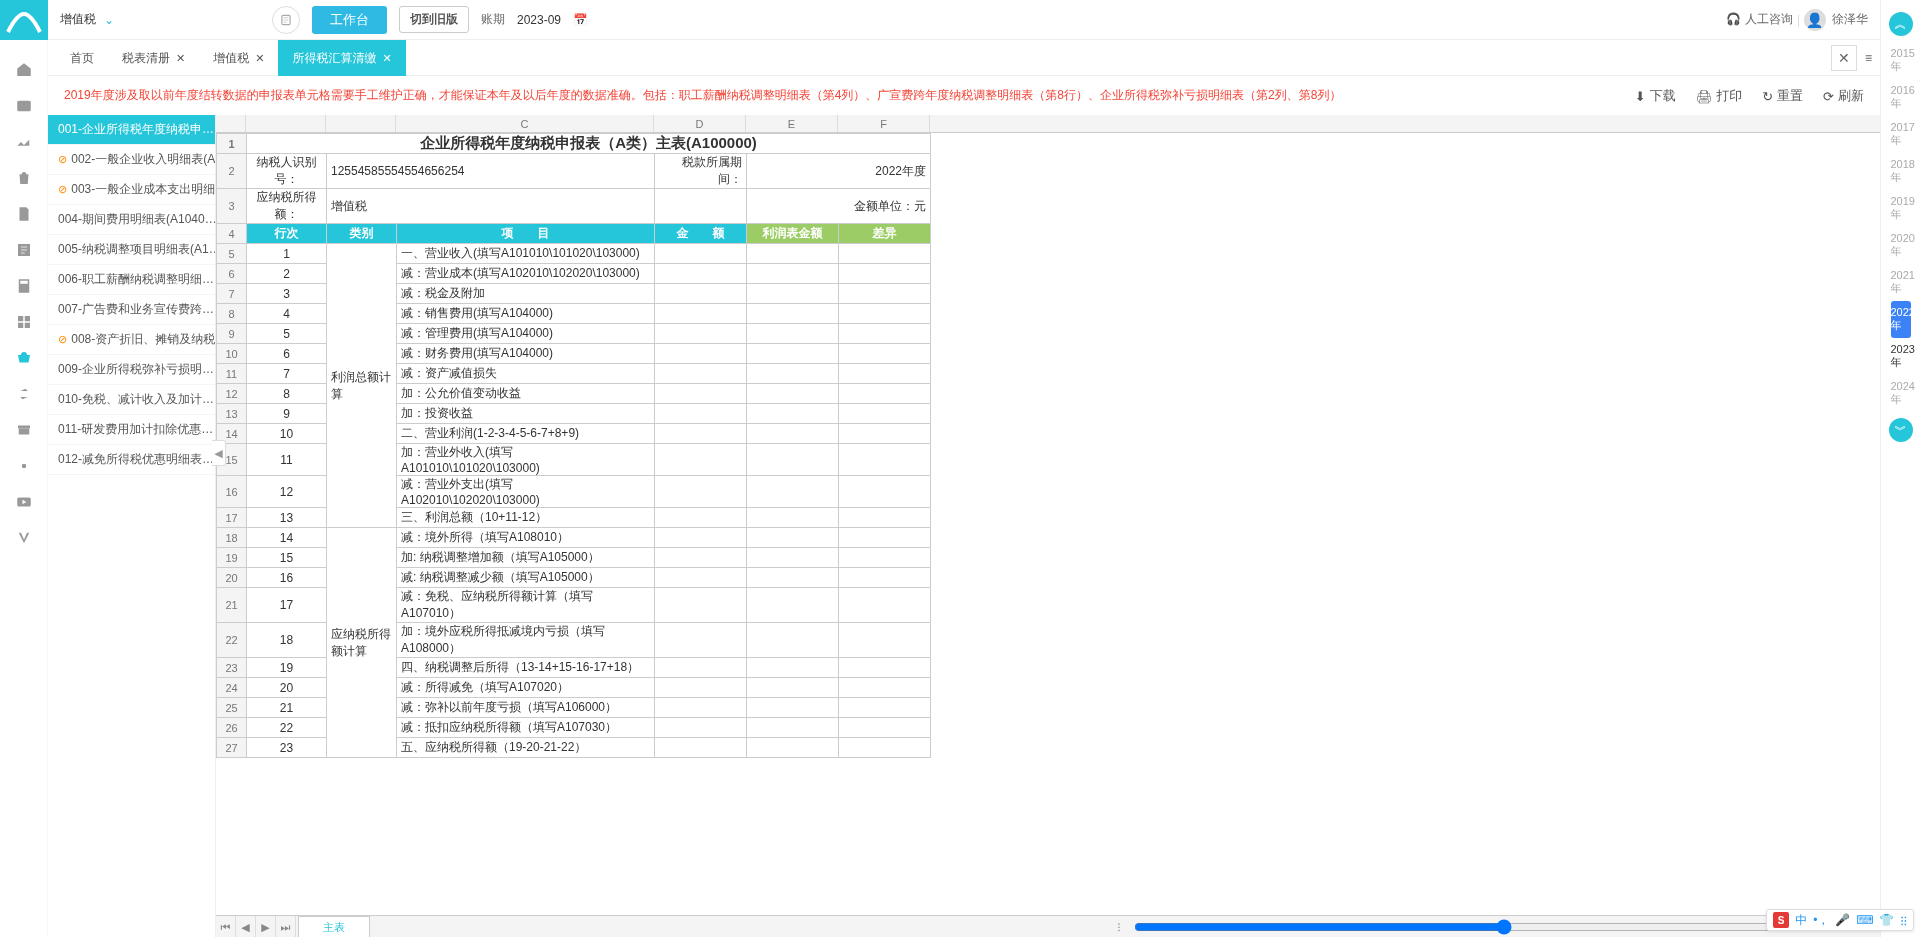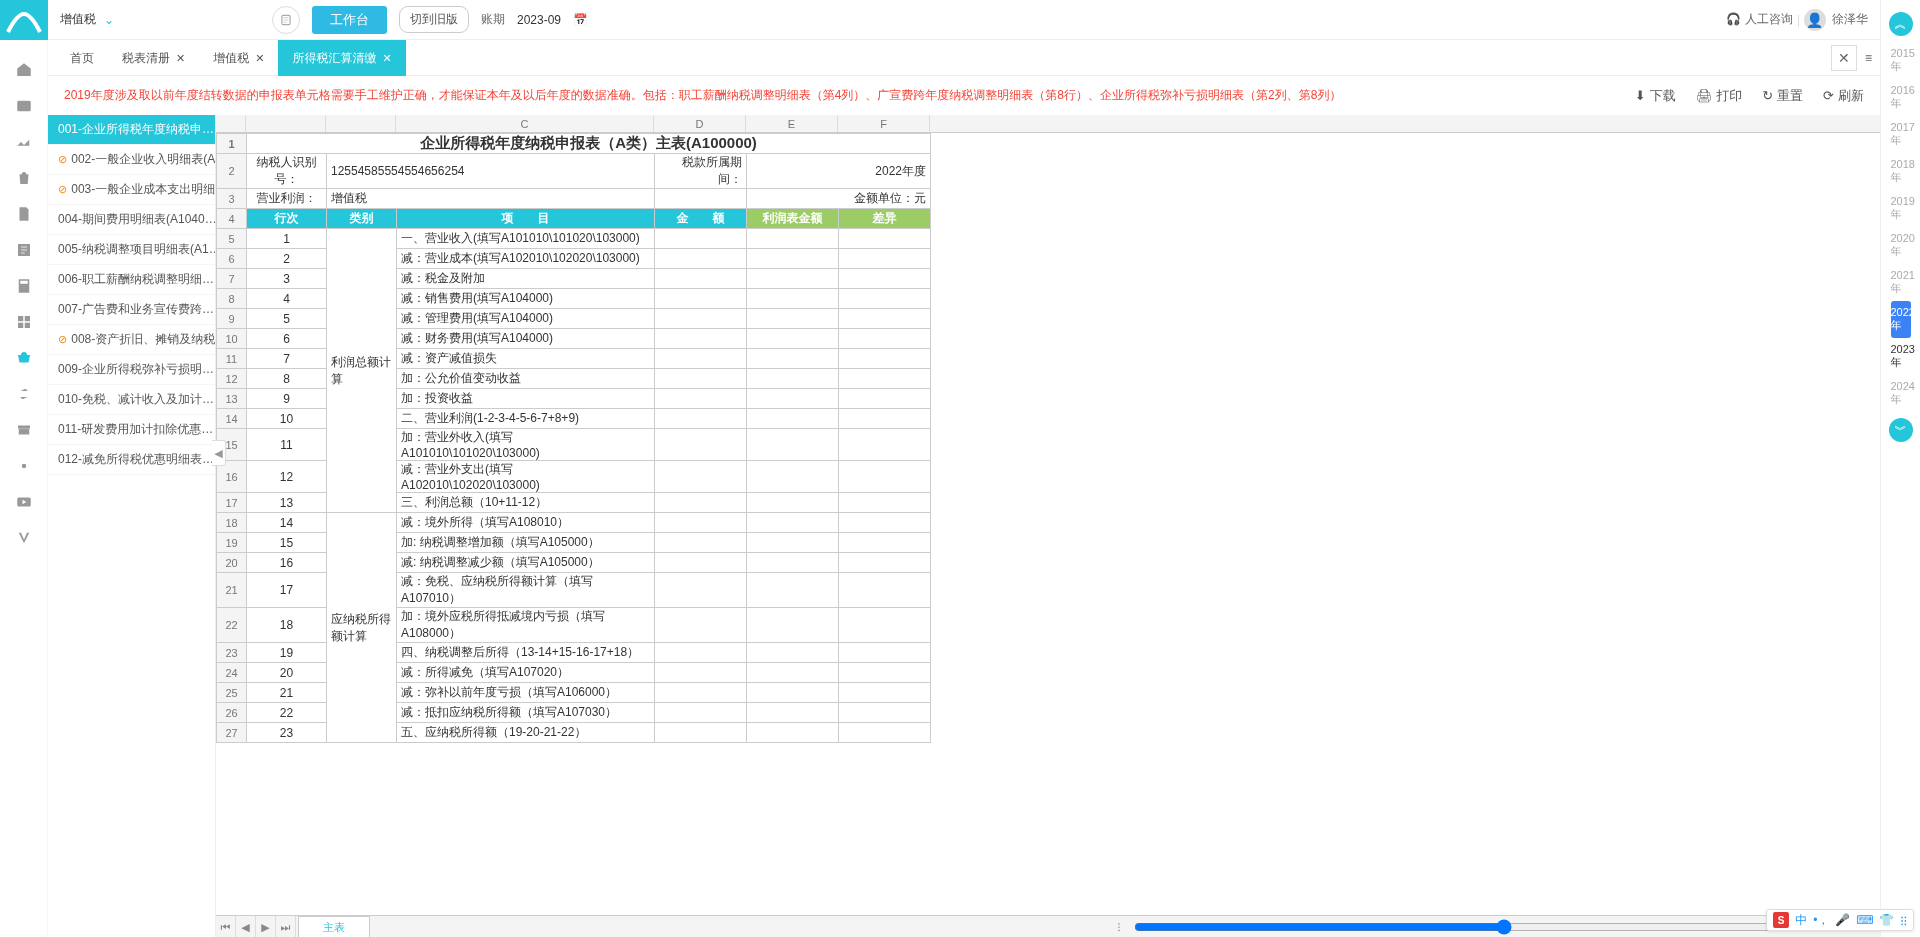--- a/index.html
+++ b/index.html
@@ -16,40 +16,40 @@
 
 .main { flex: 1; display: flex; flex-direction: column; min-width: 0; }
 
 
 .header-top { height: 40px; display: flex; align-items: center; border-bottom: 1px solid #eee; padding: 0 12px; gap: 12px; }
 .org-select { display: flex; align-items: center; gap: 8px; width: 200px; cursor: pointer; }
 .org-name { color: #333; }
 .chevron-down { color: #26C6DA; }
 .btn-circle { width: 28px; height: 28px; border-radius: 50%; border: 1px solid #ddd; display: flex; align-items: center; justify-content: center; color: #aaa; cursor: pointer; }
 .btn-primary { background: #2EBAE2; color: #fff; border: none; border-radius: 3px; padding: 5px 18px; cursor: pointer; font-size: 13px; }
-.btn-outline { background: #fff; color: #555; border: 1px solid #ccc; border-radius: 9px; padding: 4px 10px; cursor: pointer; font-size: 12px; }
+.btn-outline { background: #fff; color: #555; border: 1px solid #ccc; border-radius: 3px; padding: 4px 10px; cursor: pointer; font-size: 12px; font-weight: bold; }
 .period-label { color: #666; }
 .period-value { color: #333; }
 .cal-icon { color: #26C6DA; }
 .header-spacer { flex: 1; }
 .header-right { display: flex; align-items: center; gap: 4px; color: #666; }
 .user { display: flex; align-items: center; gap: 6px; }
 .avatar { width: 22px; height: 22px; border-radius: 50%; background: #ddd; display: flex; align-items: center; justify-content: center; color: #999; font-size: 14px; }
 
 
 .tabs-row { height: 36px; display: flex; align-items: center; border-bottom: 1px solid #eee; padding: 0 8px; }
 .tab { padding: 0 14px; height: 36px; line-height: 36px; color: #555; cursor: pointer; display: flex; align-items: center; gap: 6px; }
 .tab.active { background: #26C6DA; color: #fff; }
 .tab .close-x { font-size: 11px; color: inherit; }
 .tabs-spacer { flex: 1; }
 .tabs-close-all { width: 26px; height: 26px; display:flex; align-items:center; justify-content:center; border:1px solid #ddd; font-size:14px; cursor:pointer; color:#666; }
 .tabs-menu { margin-left:8px; cursor:pointer; color:#666; }
 
 
-.notice-row { display: flex; align-items: center; padding: 10px 16px; gap: 28px; }
+.notice-row { display: flex; align-items: flex-end; padding: 10px 16px; gap: 28px; }
 .notice-text { color: #f44336; font-size: 12px; flex: 1; line-height: 1.6; }
 .toolbar-actions { display: flex; gap: 20px; color: #555; font-size: 13px; align-items: center; }
 .toolbar-actions span { cursor: pointer; display: inline-flex; align-items: center; gap: 4px; }
 
 
 .content { flex: 1; display: flex; min-height: 0; }
 
 
 .form-list { width: 168px; border-right: 1px solid #eee; overflow-y: auto; font-size: 12px; }
 .form-item { padding: 6px 10px; color: #555; cursor: pointer; white-space: nowrap; overflow: hidden; text-overflow: ellipsis; display: flex; align-items: center; gap: 4px; border-bottom: 1px solid #f5f5f5; }
@@ -319,21 +319,21 @@
                 </tr>
             <tr>
               <td class="rn">2</td>
               <td class="c-a right">纳税人识别号：</td>
               <td colspan="2">12554585554554656254</td>
               <td class="c-d right">税款所属期间：</td>
               <td colspan="2" class="right">2022年度</td>
             </tr>
             <tr>
               <td class="rn">3</td>
-              <td class="c-a right">营业利润：</td>
+              <td class="c-a right">应纳税所得额：</td>
               <td colspan="2">增值税</td>
               <td class="c-d"></td>
               <td colspan="2" class="right">金额单位：元</td>
             </tr>
             <tr>
               <td class="rn">4</td>
               <td class="hdr-teal c-a">行次</td>
               <td class="hdr-teal c-b">类别</td>
               <td class="hdr-teal c-c">项　　目</td>
               <td class="hdr-teal c-d">金　　额</td>

